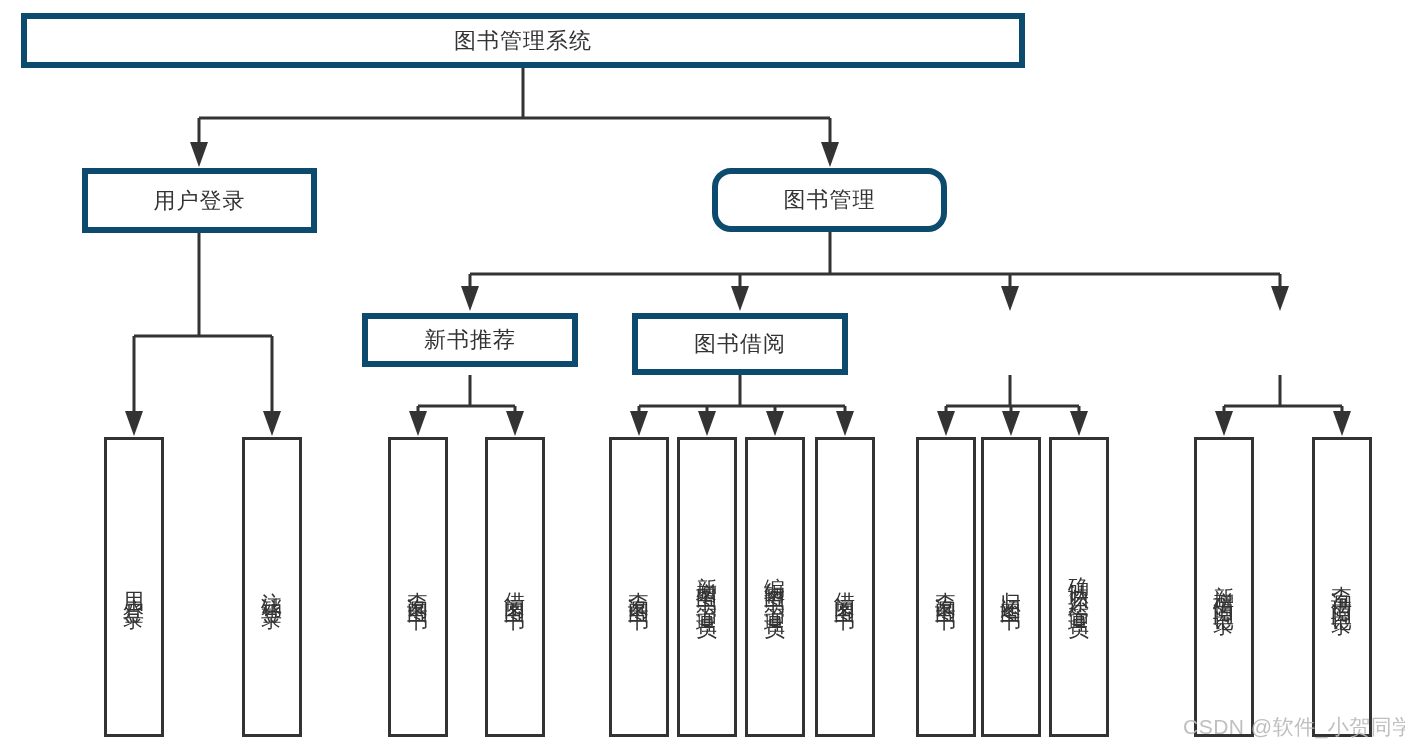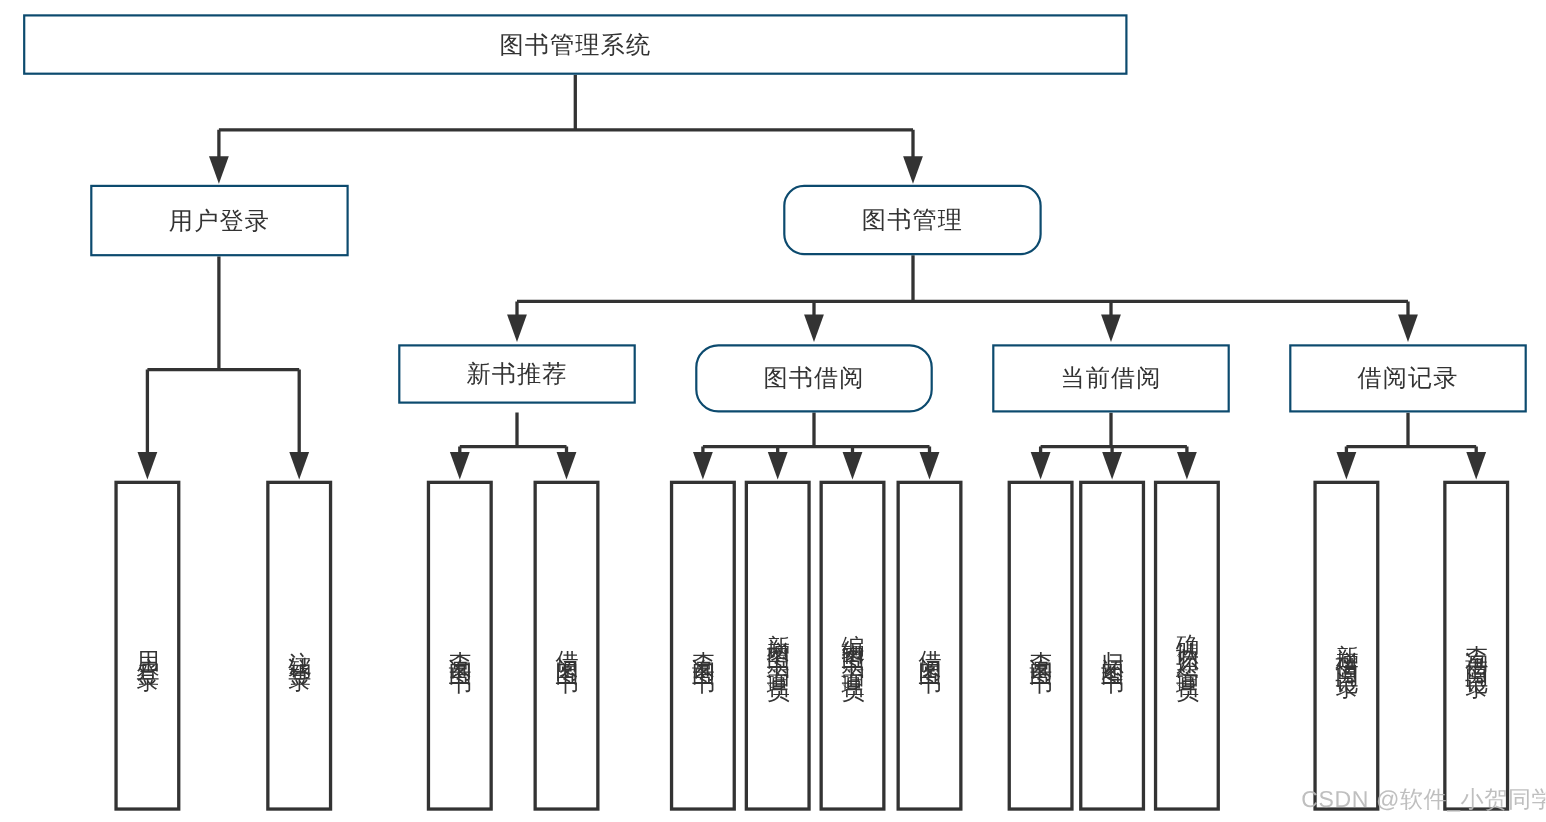--- a/index.html
+++ b/index.html
@@ -7,21 +7,21 @@
     position:relative;
     width:1405px;height:747px;
     background:#ffffff;
     font-family:"Liberation Sans","DejaVu Sans",sans-serif;
     overflow:hidden;
   }
   #connectors{position:absolute;left:0;top:0;z-index:1;}
   .box{
     position:absolute;
     box-sizing:border-box;
-    border:2px solid #0c4a6e;
+    border:6px solid #0c4a6e;
     background:#ffffff;
     display:flex;align-items:center;justify-content:center;
     color:#333333;
     z-index:2;
     font-size:22px;
     letter-spacing:1px;
   }
   .vbox{
     position:absolute;
     box-sizing:border-box;
@@ -100,28 +100,22 @@
   <div class="box" style="left:82px;top:168px;width:235px;height:65px;">
     <span>用户登录</span>
   </div>
   <div class="box" style="left:712px;top:168px;width:235px;height:64px;border-radius:19px;">
     <span>图书管理</span>
   </div>
 
   <div class="box" style="left:362px;top:313px;width:216px;height:54px;">
     <span>新书推荐</span>
   </div>
-  <div class="box" style="left:632px;top:313px;width:216px;height:62px;border-radius:21px;">
+  <div class="box" style="left:632px;top:313px;width:216px;height:62px;">
     <span>图书借阅</span>
-  </div>
-  <div class="box" style="left:902px;top:313px;width:216px;height:62px;">
-    <span>当前借阅</span>
-  </div>
-  <div class="box" style="left:1172px;top:313px;width:216px;height:62px;">
-    <span>借阅记录</span>
   </div>
 
   <div class="vbox" style="left:104px;top:437px;width:60px;height:300px;">
     <span>用户登录</span>
   </div>
   <div class="vbox" style="left:242px;top:437px;width:60px;height:300px;">
     <span>注销登录</span>
   </div>
 
   <div class="vbox" style="left:388px;top:437px;width:60px;height:300px;">

